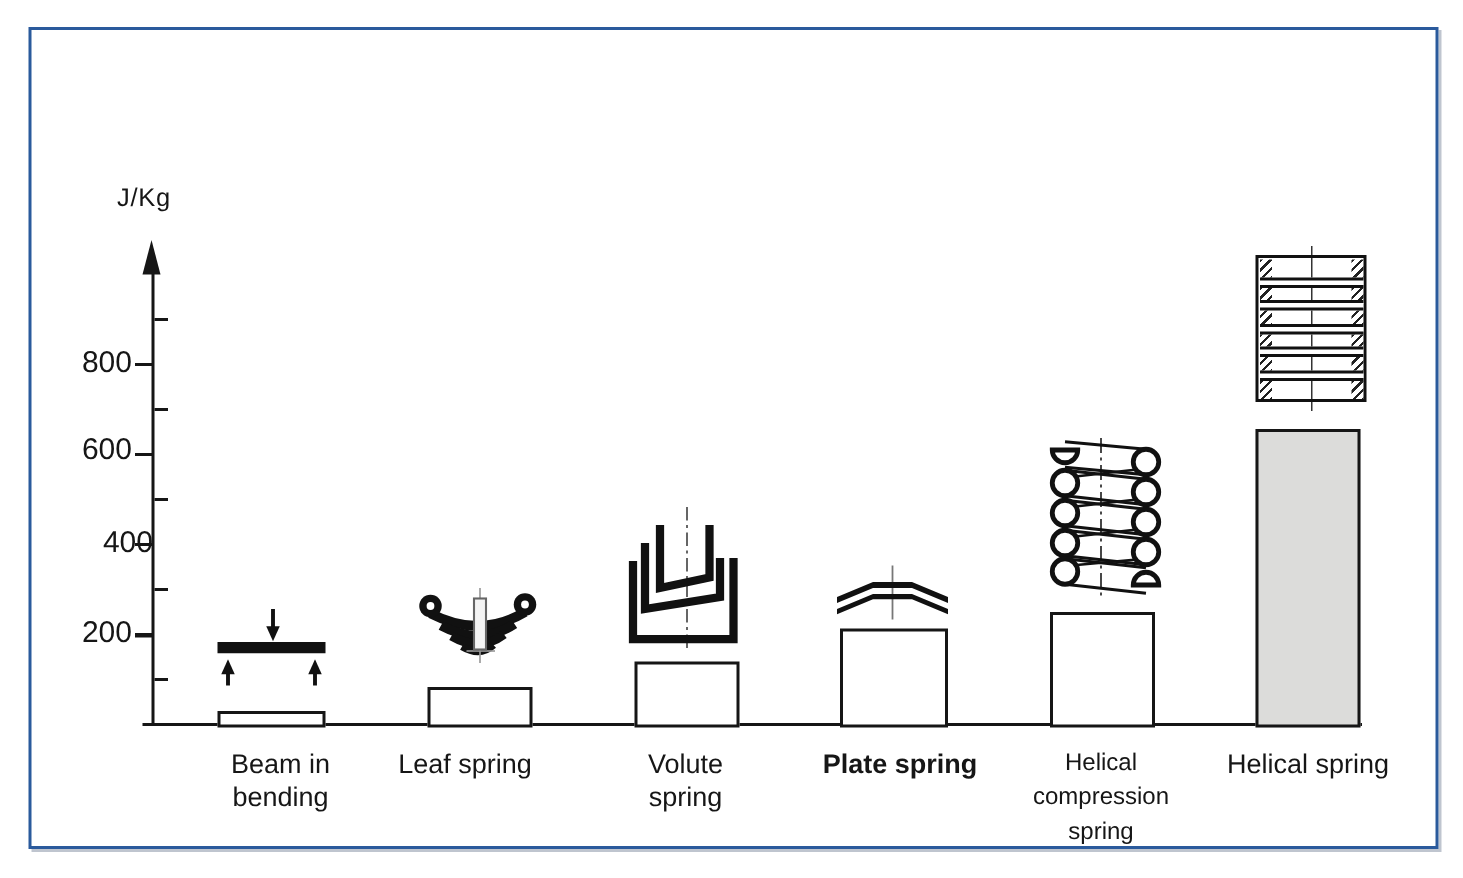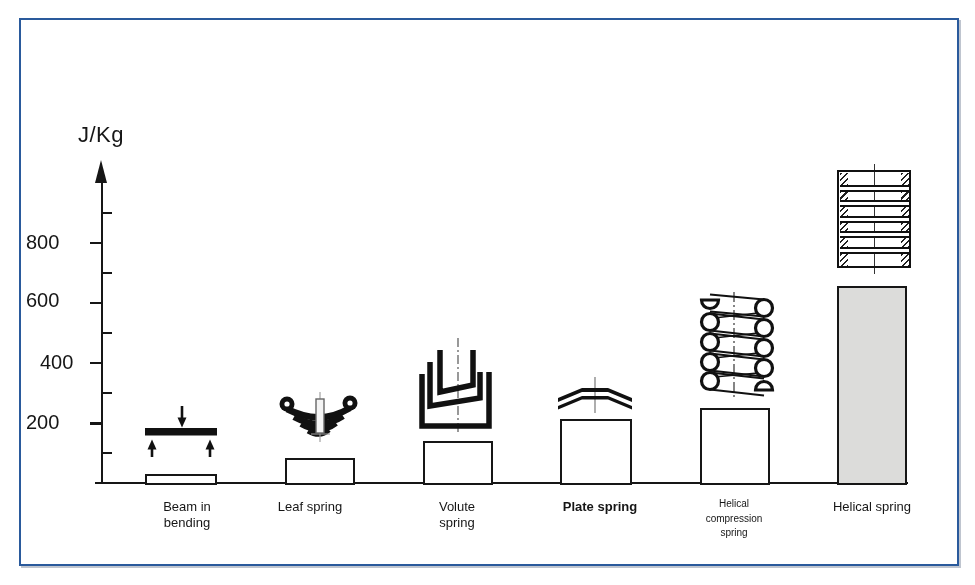--- a/index.html
+++ b/index.html
@@ -4,29 +4,29 @@
 <style>
   html,body{margin:0;padding:0;background:#ffffff;}
   body{width:975px;height:585px;position:relative;overflow:hidden;
        font-family:"Liberation Sans", sans-serif;color:#161616;}
   .frame{position:absolute;left:19px;top:18px;width:936px;height:544px;
          border:2px solid #2a5a9c;box-shadow:2px 2px 0 #bfc5cf;background:#ffffff;}
   .axis-line{position:absolute;left:100.6px;top:172px;width:2.6px;height:312px;background:#161616;}
   .axis-arrow{position:absolute;left:95px;top:160px;width:0;height:0;
               border-left:6.5px solid transparent;border-right:6.5px solid transparent;
               border-bottom:23px solid #161616;}
-  .y-unit{position:absolute;left:78px;top:122px;font-size:22px;letter-spacing:.5px;}
+  .y-unit{position:absolute;left:78px;top:122px;font-size:17px;letter-spacing:.5px;}
   .baseline{position:absolute;left:95px;top:481.6px;width:813px;height:2.5px;background:#161616;}
   .tick-major{position:absolute;width:12px;height:2.4px;background:#161616;}
   .tick-minor{position:absolute;width:9px;height:2px;background:#161616;}
-  .tick-label{position:absolute;width:62px;font-size:20px;}
+  .tick-label{position:absolute;width:62px;text-align:right;font-size:20px;}
   .bar{position:absolute;box-sizing:border-box;border:2.3px solid #161616;background:#fff;}
   .cat-label{position:absolute;top:499px;width:160px;text-align:center;
-             font-size:13px;line-height:1.2;white-space:pre-line;}
-  .cat-label.small{top:497px;font-size:10px;line-height:1.45;text-align:center;}
+             font-size:18px;line-height:1.2;white-space:pre-line;}
+  .cat-label.small{top:497px;font-size:16px;line-height:1.45;text-align:center;}
   svg{position:absolute;overflow:visible;}
   
   .fr-icon{position:absolute;left:835px;top:164px;width:80px;height:110px;}
   .fr-center{position:absolute;left:38.6px;top:0;width:1.3px;height:110px;background:#333;}
   .fr-body{position:absolute;left:2px;top:6px;width:74px;height:98px;box-sizing:border-box;
            border:2.5px solid #111;}
   .fr-hatch{position:absolute;top:8.5px;width:8px;height:93px;
             background:repeating-linear-gradient(135deg,#222 0px,#222 1.6px,transparent 1.6px,transparent 4.4px);}
   .fr-sep{position:absolute;left:4.5px;width:69px;height:7px;box-sizing:border-box;
           border-top:2.2px solid #111;border-bottom:2.2px solid #111;background:#fff;}

